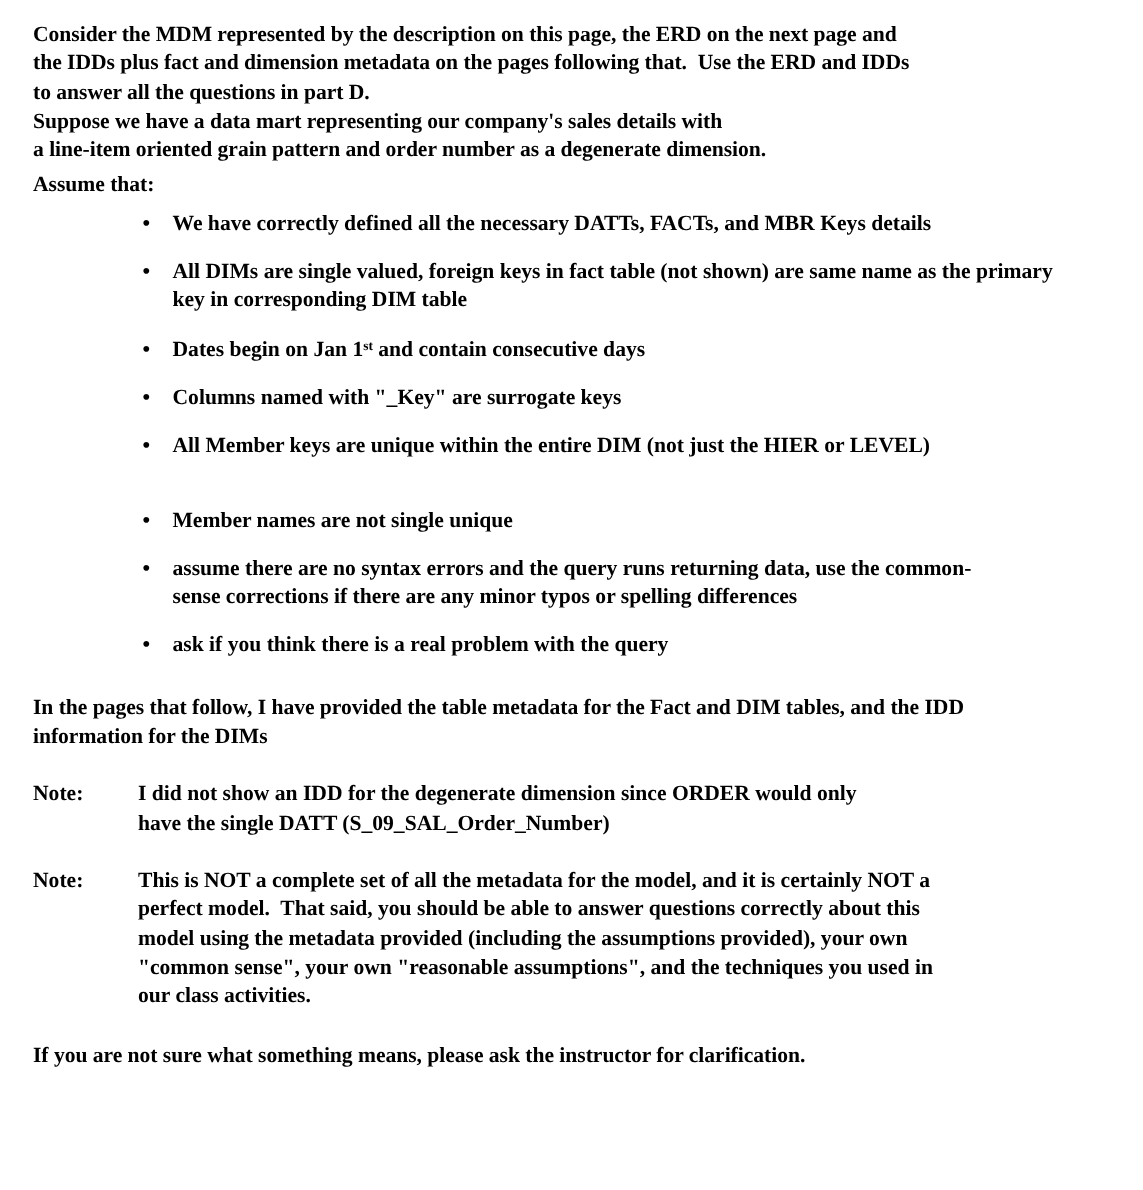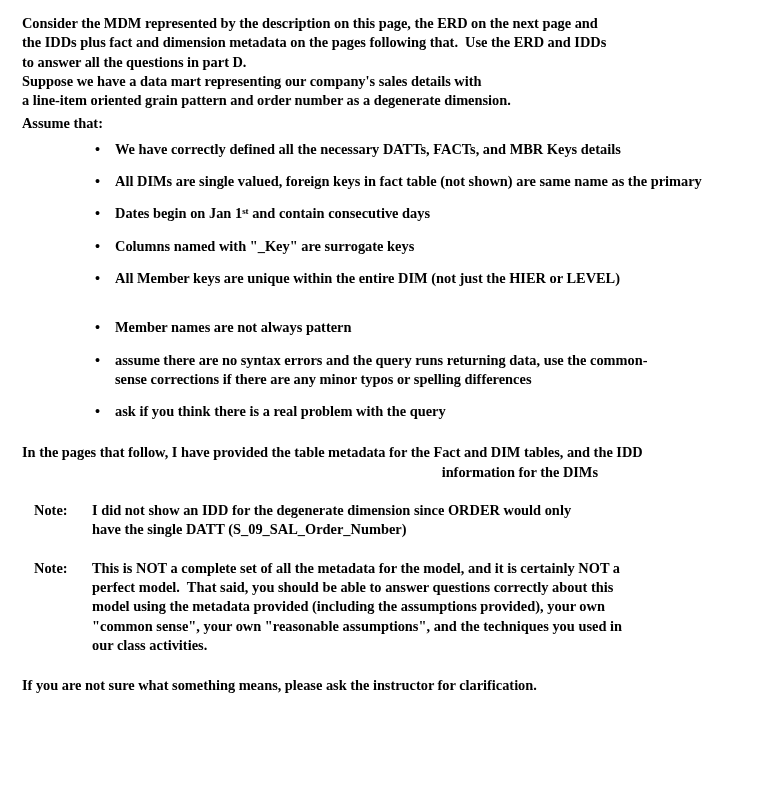--- a/index.html
+++ b/index.html
@@ -65,26 +65,26 @@
   .note {
     position: relative;
     font-weight: bold;
     font-size: 14.4px;
     line-height: 19.3px;
     padding-left: 70px;
     margin-top: 19px;
   }
   .note .note-label {
     position: absolute;
-    left: 12px;
+    left: 0;
     top: 0;
   }
   .note .ln { display: block; white-space: pre; font-family: Liberation Serif, serif; }
 
-  .block-pages { margin-top: 22px; text-align: right; }
+  .block-pages { margin-top: 22px; }
   .block-closing { margin-top: 21px; }
 
   sup {
     font-size: 0.62em;
     vertical-align: 0.42em;
     line-height: 0;
   }
 </style>
 </head>
 <body>
@@ -109,40 +109,41 @@
   <ul class="bullets">
 
     <li>
       <span class="dot">•</span>
       <span class="ln">We have correctly defined all the necessary DATTs, FACTs, and MBR Keys details</span>
     </li>
 
     <li>
       <span class="dot">•</span>
       <span class="ln">All DIMs are single valued, foreign keys in fact table (not shown) are same name as the primary</span>
+      <span class="ln">key in corresponding DIM table</span>
     </li>
 
     <li>
       <span class="dot">•</span>
       <span class="ln">Dates begin on Jan 1<sup>st</sup> and contain consecutive days</span>
     </li>
 
     <li>
       <span class="dot">•</span>
       <span class="ln">Columns named with "_Key" are surrogate keys</span>
     </li>
 
     <li>
       <span class="dot">•</span>
       <span class="ln">All Member keys are unique within the entire DIM (not just the HIER or LEVEL)</span>
     </li>
 
     <li class="extra-gap">
       <span class="dot">•</span>
-      <span class="ln">Member names are not always pattern</span>
+      <span class="ln">Member names are not single unique</span>
     </li>
 
     <li>
       <span class="dot">•</span>
       <span class="ln">assume there are no syntax errors and the query runs returning data, use the common-</span>
       <span class="ln">sense corrections if there are any minor typos or spelling differences</span>
     </li>
 
     <li>
       <span class="dot">•</span>

